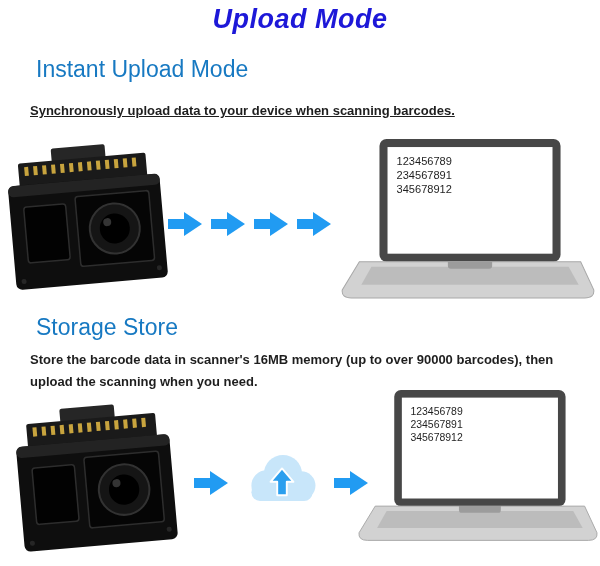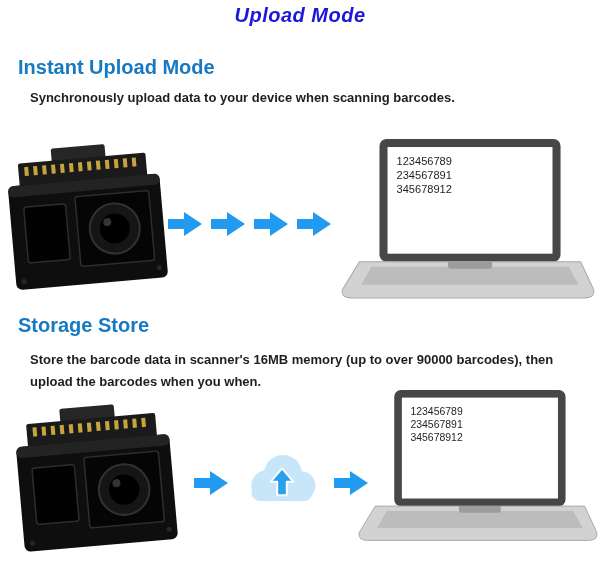--- a/index.html
+++ b/index.html
@@ -1,34 +1,34 @@
 <!DOCTYPE html>
 <html style="--title-blue: #1d18d8; --heading-blue: #1779c2; --body-text: #1e1e1e; --arrow-blue: #219bf2; --cloud-blue: #c8e6fa; --cloud-arrow-blue: #2b9fee;"><head>
 <meta charset="utf-8">
 <style>
   * { margin:0; padding:0; box-sizing:border-box; }
   html,body { background:#ffffff; font-family:"Liberation Sans", sans-serif; }
   .page { position:relative; width:600px; height:566px; margin:0 auto; background:#fff; overflow:hidden; }
 
   .title {
     position:absolute; top:4px; left:0; width:100%;
-    text-align:center; font-size:20px; font-weight:bold; font-style:italic;
+    text-align:center; font-size:27px; font-weight:bold; font-style:italic;
     color:var(--title-blue,#1d18d8); letter-spacing:0.5px;
   }
   .section-heading {
-    position:absolute; left:18px; font-size:20px; font-weight:bold;
+    position:absolute; left:36px; font-size:23px; font-weight:normal;
     color:var(--heading-blue,#1779c2);
   }
   .s1-heading { top:56px; }
   .s2-heading { top:314px; }
 
   .desc { position:absolute; left:30px; color:var(--body-text,#1e1e1e);
           font-size:13px; font-weight:600; }
   .desc-line { display:block; line-height:22px; white-space:nowrap; }
-  .s1-desc { top:87px; }
+  .s1-desc { top:100px;text-decoration:underline; }
   .s2-desc { top:349px; }
 
   .scanner { position:absolute; }
   .scanner-1 { left:-4px; top:132px; width:180px; height:172px; }
   .scanner-2 { left:4px;  top:392px; width:182px; height:174px; }
 
   .arrow-row { position:absolute; left:168px; top:211px; display:flex; gap:9px; }
   .arrow { width:34px; height:26px; display:block; }
   .arrow-shape { fill:var(--arrow-blue,#219bf2); }
 
@@ -111,21 +111,21 @@
     <text class="screen-line" x="55" y="54">345678912</text>
     <path d="M18 122 L238 122 L251 150 Q252 158 242 158 L10 158 Q0 158 1 150 Z" fill="#d2d2d2" stroke="#a8a8a8" stroke-width="1"></path>
     <path d="M30 127 L226 127 L236 145 L20 145 Z" fill="#bcbcbc"></path>
     <path d="M106 122 h44 v4 a3 3 0 0 1 -3 3 h-38 a3 3 0 0 1 -3 -3 Z" fill="#9c9c9c"></path>
   </svg>
 
   <div class="section-heading s2-heading">Storage Store</div>
 
   <div class="desc s2-desc">
     <span class="desc-line">Store the barcode data in scanner's 16MB memory (up to over 90000 barcodes), then</span>
-    <span class="desc-line">upload the barcodes when you when.</span>
+    <span class="desc-line">upload the scanning when you need.</span>
   </div>
 
   <svg class="scanner scanner-2" viewBox="0 0 180 172" aria-hidden="true">
     <g transform="rotate(-5 90 100)">
       <rect x="62" y="14" width="54" height="14" rx="2" fill="#262626"></rect>
       <rect x="28" y="26" width="128" height="26" rx="2" fill="#1a1a1a"></rect>
       <g fill="#c8a43e">
         <rect x="34" y="30" width="4" height="9"></rect>
           <rect x="43" y="30" width="4" height="9"></rect>
         <rect x="52" y="30" width="4" height="9"></rect>

